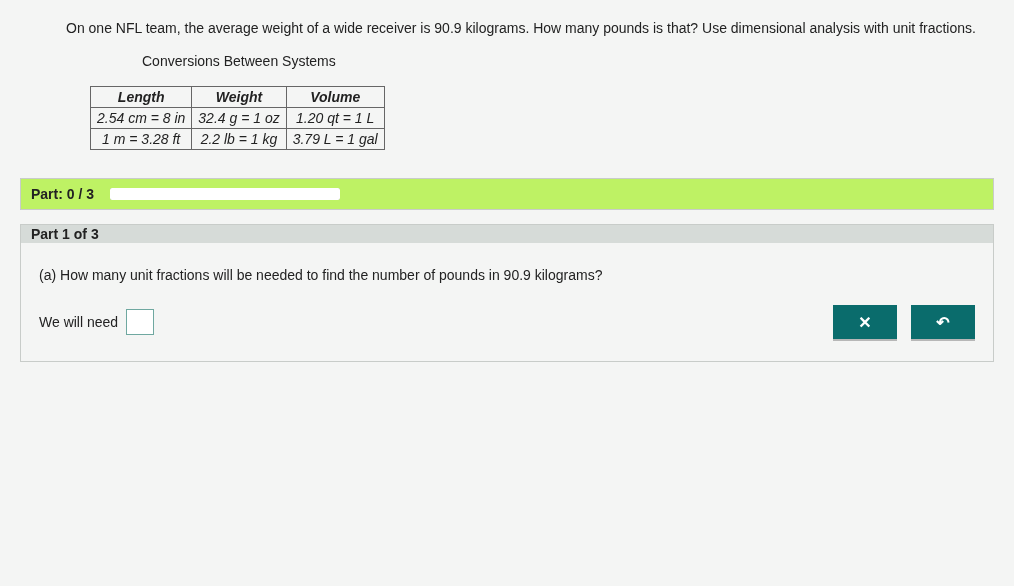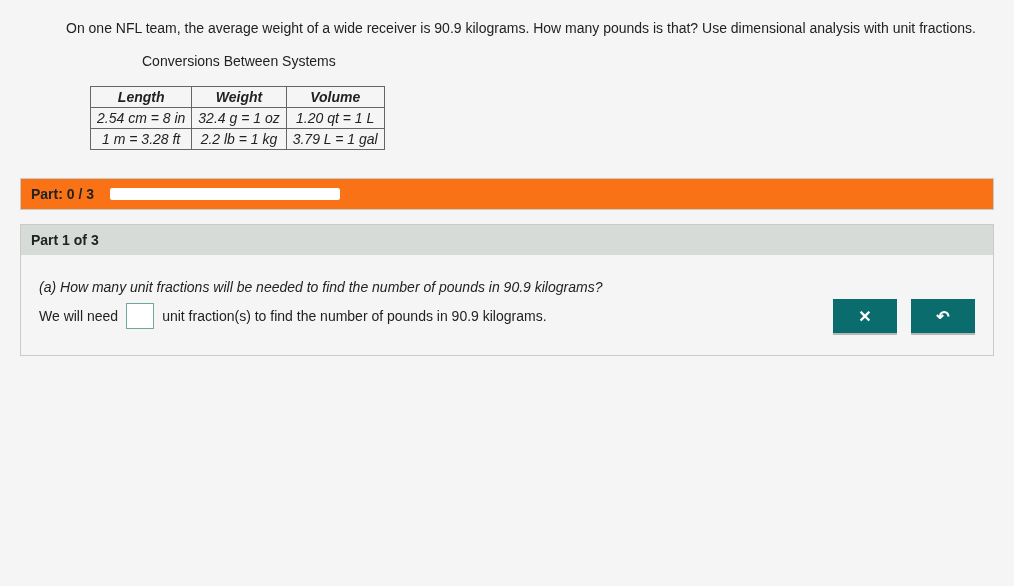--- a/index.html
+++ b/index.html
@@ -41,21 +41,21 @@
       padding: 2px 6px;
       text-align: center;
       white-space: nowrap;
       background: #f4f5f4;
       font-style: italic;
     }
     table.conv th {
       font-weight: bold;
     }
     .part-progress {
-      background: #f97316;
+      background: #bef264;
       border: 1px solid #c8ccc9;
       padding: 7px 10px;
       display: flex;
       align-items: center;
       gap: 16px;
       margin-bottom: 14px;
     }
     .part-progress-label { font-weight: bold; font-size: 14px; }
     .progress-bar {
       width: 230px;
@@ -69,32 +69,31 @@
       background: #fff;
       width: 100%;
       height: 100%;
       border-radius: 2px;
     }
     .part-card {
       border: 1px solid #c8ccc9;
     }
     .part-header {
       background: #d6dbd8;
-      padding: 7px 10px;
+      padding: 1px 10px;
       font-weight: bold;
       font-size: 14px;
     }
     .part-body {
       background: #f4f5f4;
       padding: 24px 18px 22px 18px;
     }
     .qa-line {
       font-size: 14px;
-      margin-bottom: 4px;
-      font-style: italic;
+      margin-bottom: 22px;
     }
     .answer-line {
       font-size: 14px;
       display: flex;
       align-items: center;
       gap: 8px;
     }
     .answer-text2 { flex:1; }
     .blank-input {
       width: 28px;
@@ -158,21 +157,20 @@
 <div class="part-card">
   <div class="part-header">Part 1 of 3</div>
   <div class="part-body">
     <p class="qa-line">
       <span style="font-weight:normal;">(a)</span>
       <span>How many unit fractions will be needed to find the number of pounds in 90.9 kilograms?</span>
     </p>
     <div class="answer-line">
       <span>We will need</span>
       <input class="blank-input" type="text" value="" style="">
-      <span class="answer-text2">unit fraction(s) to find the number of pounds in 90.9 kilograms.</span>
       <div class="btn-row">
         <button class="teal-btn">
           <span>✕</span>
         </button>
         <button class="teal-btn">
           <span>↶</span>
         </button>
       </div>
     </div>
   </div>

